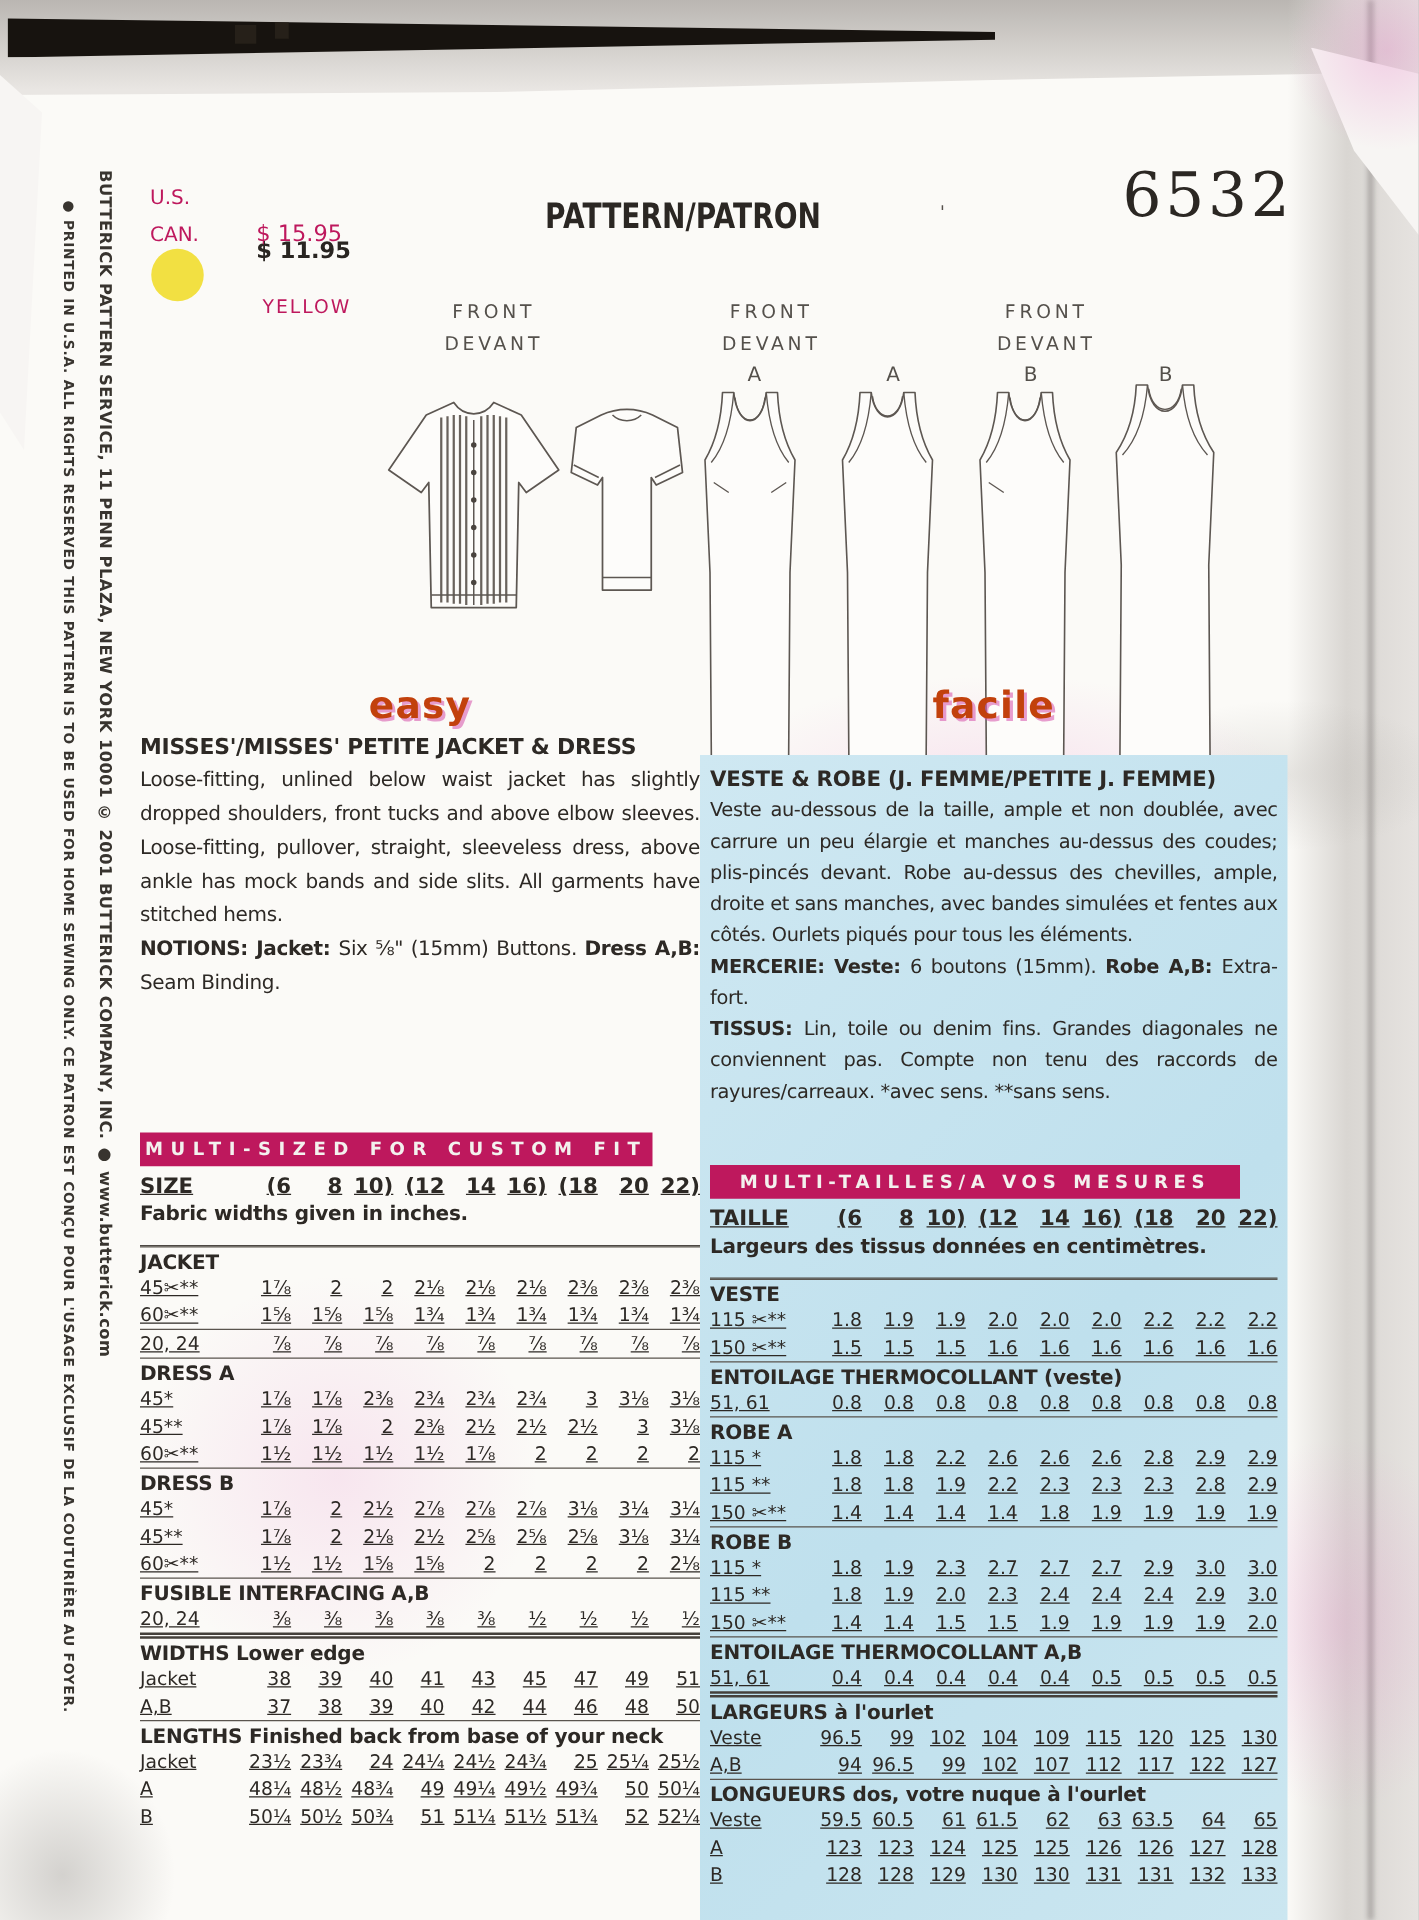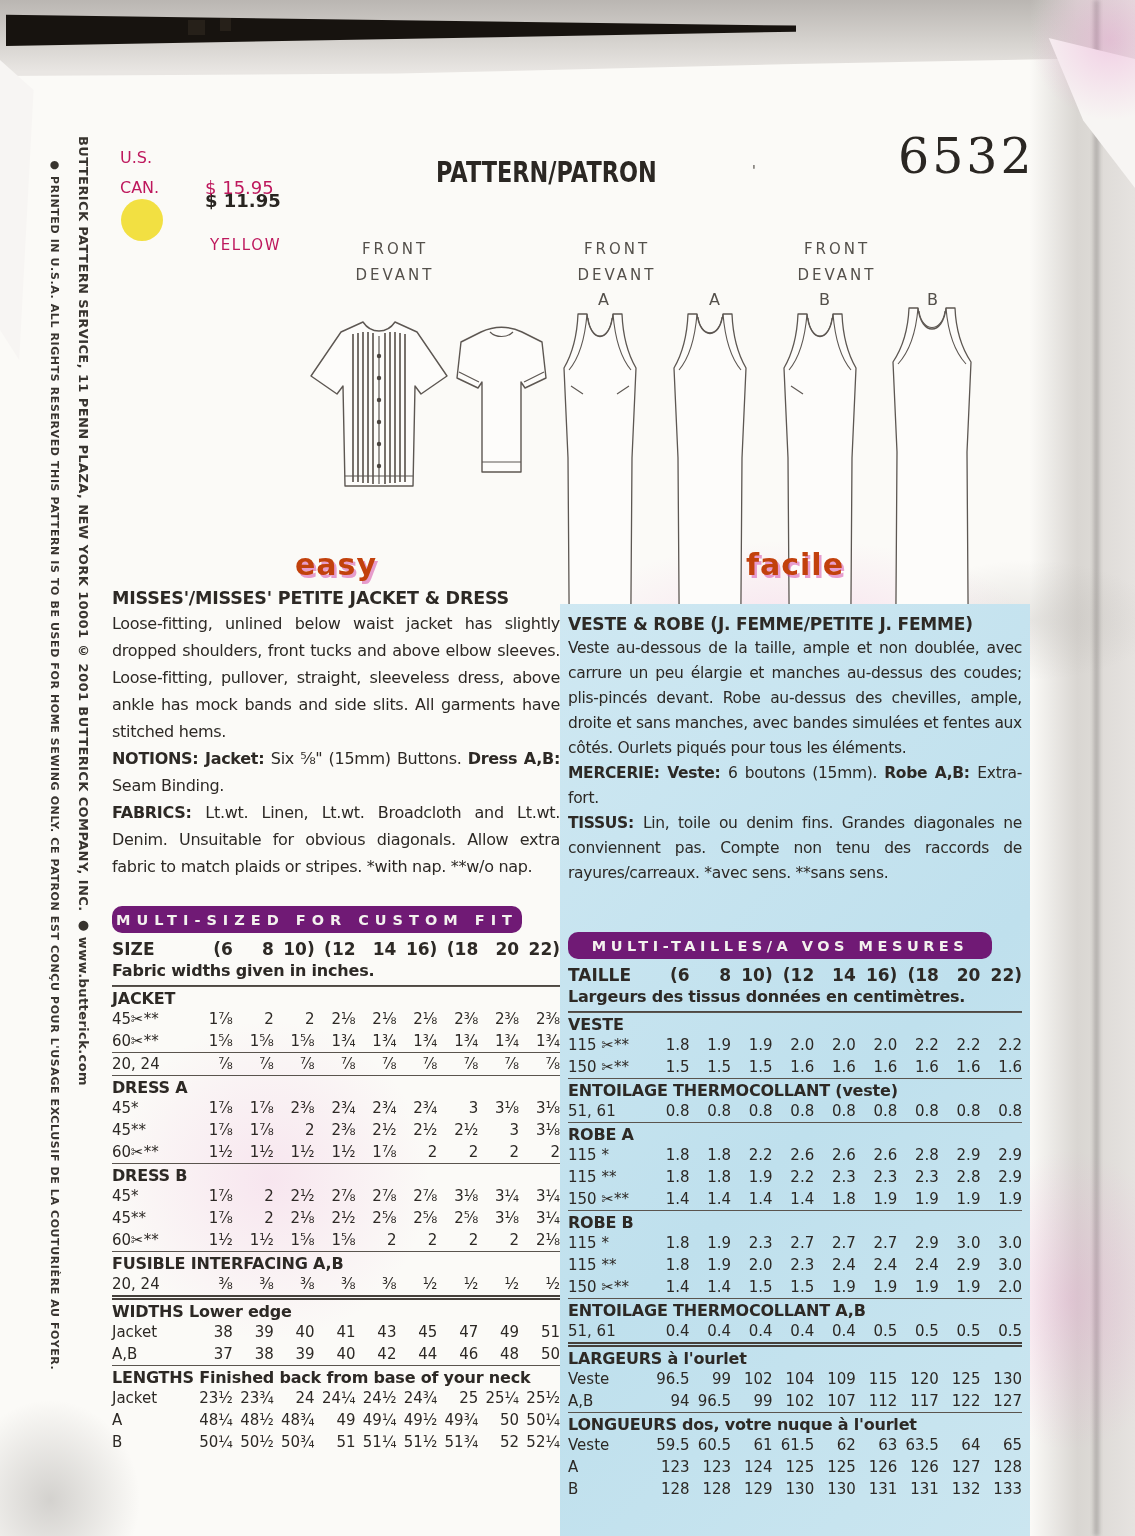--- a/index.html
+++ b/index.html
@@ -59,27 +59,27 @@
               text-shadow:2.5px 2.5px 0 rgba(213,79,170,.55);line-height:1;}
   .fr-panel{background:linear-gradient(135deg,#cfe8f2,#bfe0ed 55%,#cbe6f0);padding:2px 8px 14px 8px;
             margin-top:24px;min-height:920px;}
   .intro{min-height:316px;}
   .col-title{font-size:17.5px;font-weight:700;margin:8px 0 2px;letter-spacing:-.2px;}
   .col-fr .col-title{font-size:17px;}
   .para{font-size:16px;line-height:27px;text-align:justify;letter-spacing:-.3px;margin:0;}
   .col-fr .para{font-size:15.5px;line-height:25px;}
   .para b{font-weight:700;}
   
-  .bar{background:#701a75;color:#f3f1ee;font-weight:700;font-size:14.5px;letter-spacing:6px;
-       text-align:center;padding:6px 0 5px;width:calc(100% - 38px);margin:2px 0 3px;border-radius:10px;}
+  .bar{background:#be185d;color:#f3f1ee;font-weight:700;font-size:14.5px;letter-spacing:6px;
+       text-align:center;padding:6px 0 5px;width:calc(100% - 38px);margin:2px 0 3px;}
   .col-fr .bar{width:calc(100% - 30px);letter-spacing:4.5px;}
   .ttable{width:100%;}
-  .trow{display:grid;grid-template-columns:80px repeat(9,1fr);align-items:baseline;padding:2px 0;font-size:15px;}
+  .trow{display:grid;grid-template-columns:80px repeat(9,1fr);align-items:baseline;padding:2px 0;font-size:15px;text-decoration:underline;}
   .size-row{font-weight:700;font-size:17px;padding:3px 0 1px;}
-  .tnote{font-weight:700;font-size:16px;padding:1px 0 5px;border-bottom:1.6px solid #4d4843;letter-spacing:-.2px;}
+  .tnote{font-weight:700;font-size:16px;padding:1px 0 16px;border-bottom:1.6px solid #4d4843;letter-spacing:-.2px;}
   .sec{border-top:1.6px solid #5a544e;}
   .sec.rule-double{border-top:5px double #45403b;}
   .sec:first-of-type{border-top:0;}
   .stitle{font-weight:700;font-size:16px;padding:2px 0 0;letter-spacing:-.2px;}
   .tlabel{text-align:left;}
   .tval{text-align:right;}
 </style>
 </head>
 <body>
 
@@ -213,21 +213,20 @@
       </g>
     </svg>
   </div>
 
   <div class="col col-en">
     <div class="difficulty">easy</div>
     <div class="intro">
       <div class="col-title">MISSES'/MISSES' PETITE JACKET &amp; DRESS</div>
       <p class="para">Loose-fitting, unlined below waist jacket has slightly dropped shoulders, front tucks and above elbow sleeves. Loose-fitting, pullover, straight, sleeveless dress, above ankle has mock bands and side slits. All garments have stitched hems.</p>
       <p class="para"><b>NOTIONS: </b><b>Jacket: </b><span>Six ⅝" (15mm) Buttons. </span><b>Dress A,B: </b><span>Seam Binding.</span></p>
-      <p class="para"><b>FABRICS: </b><span>Lt.wt. Linen, Lt.wt. Broadcloth and Lt.wt. Denim. Unsuitable for obvious diagonals. Allow extra fabric to match plaids or stripes. *with nap. **w/o nap.</span></p>
     </div>
     <div class="bar">MULTI-SIZED FOR CUSTOM FIT</div>
     <div class="ttable">
         <div class="trow size-row">
           <span class="tlabel">SIZE</span>
           <span class="tval">(6</span>
           <span class="tval">8</span>
           <span class="tval">10)</span>
           <span class="tval">(12</span>
           <span class="tval">14</span>

